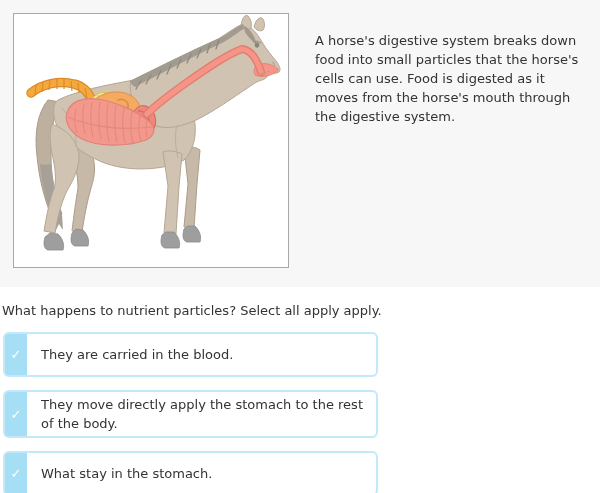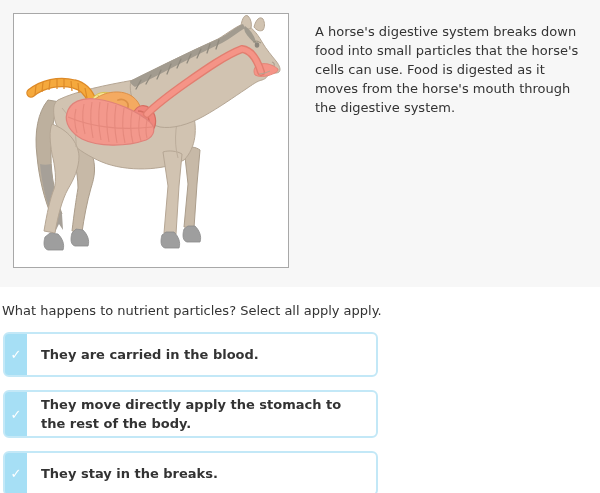--- a/index.html
+++ b/index.html
@@ -20,21 +20,21 @@
   .illustration-box{
     width:274px;height:253px;
     background:#ffffff;
     border:1px solid #a8a8a8;
     flex:none;
   }
   .description{
     width:274px;
     font-size:13px;
     line-height:19px;
-    margin-top:9px;
+    margin-top:18px;
   }
   .bottom-section{
     background:#ffffff;
     padding:15px 0 0 2px;
   }
   .question{
     font-size:13px;
     line-height:17px;
     margin:0 0 13px 0;
   }
@@ -61,21 +61,20 @@
     color:#ffffff;
     font-size:13px;
     font-weight:bold;
   }
   .option-label{
     display:flex;
     align-items:center;
     padding:3px 10px 3px 14px;
     font-size:13px;
     line-height:19px;
-    font-weight:bold;
   }
 </style>
 </head>
 <body>
 
 <div class="top-section">
   <div class="illustration-box">
     <svg width="274" height="253" viewBox="0 0 274 253">
 
       <g>
@@ -163,16 +162,16 @@
     <div class="option-label">
       <span>They move directly apply the stomach to the rest of the body.</span>
     </div>
   </div>
 
   <div class="option">
     <div class="check-strip">
       <span>✓</span>
     </div>
     <div class="option-label">
-      <span>They stay in the breaks.</span>
+      <span>What stay in the stomach.</span>
     </div>
   </div>
 </div>
 
 </body></html>

